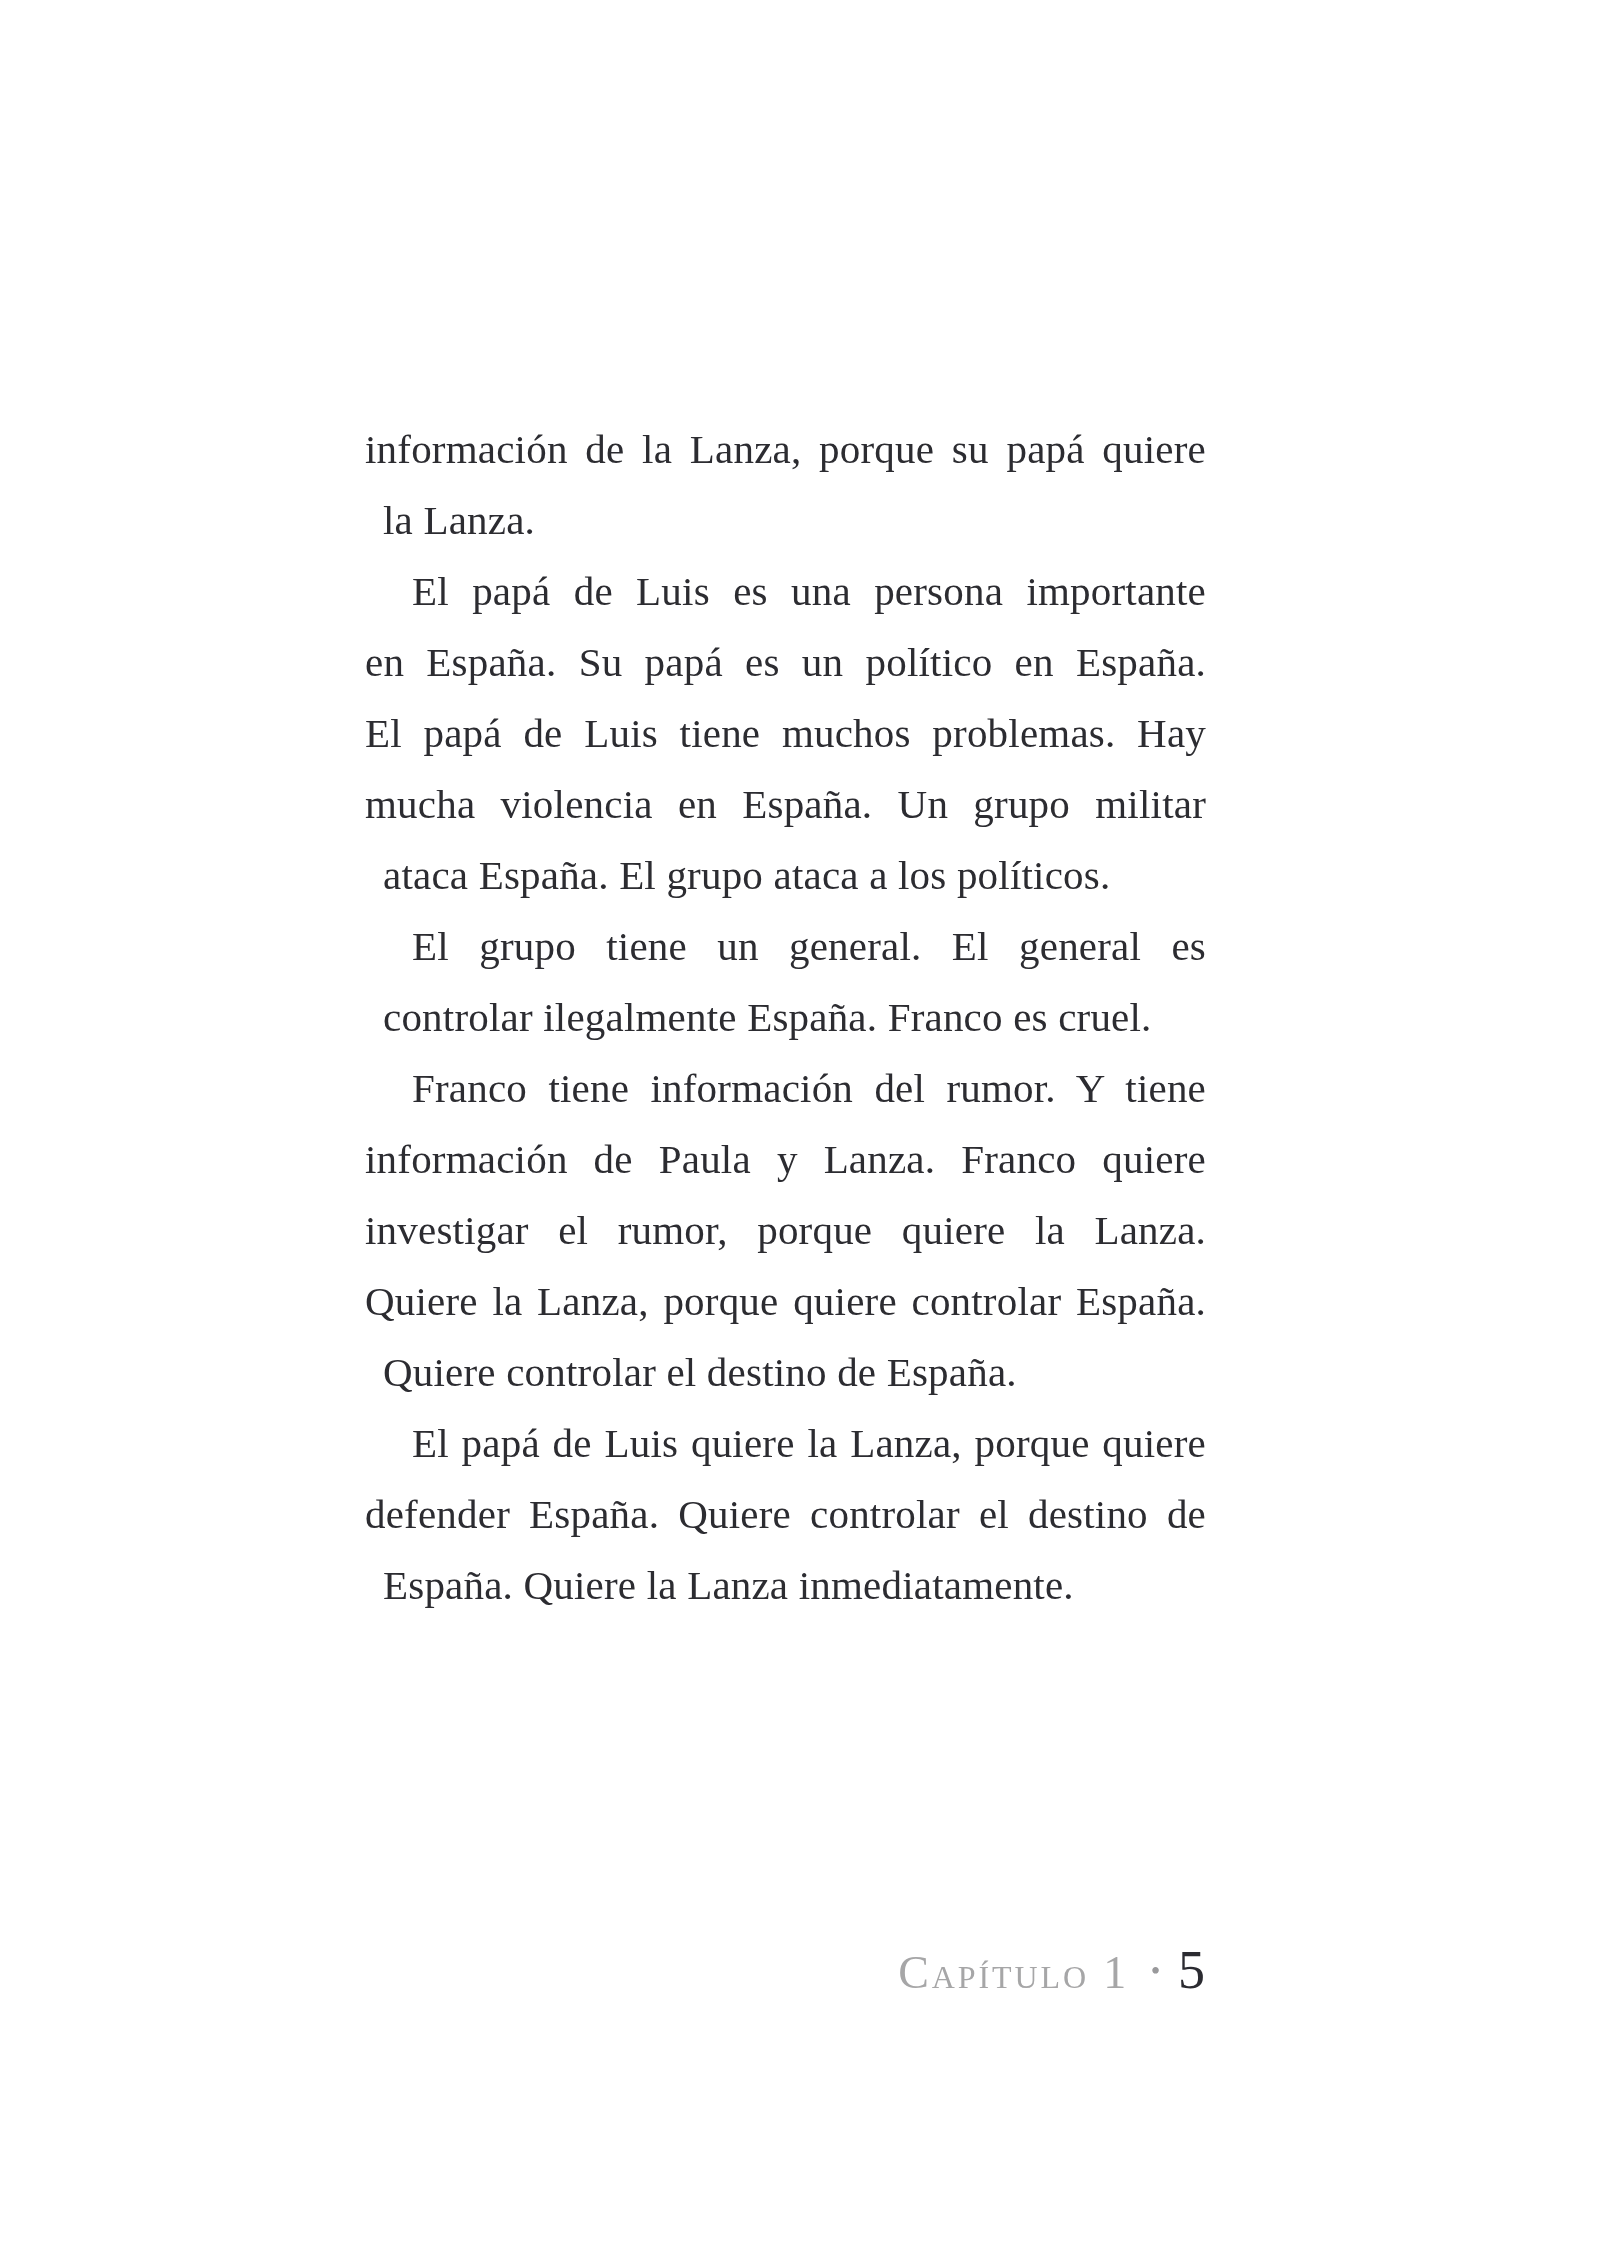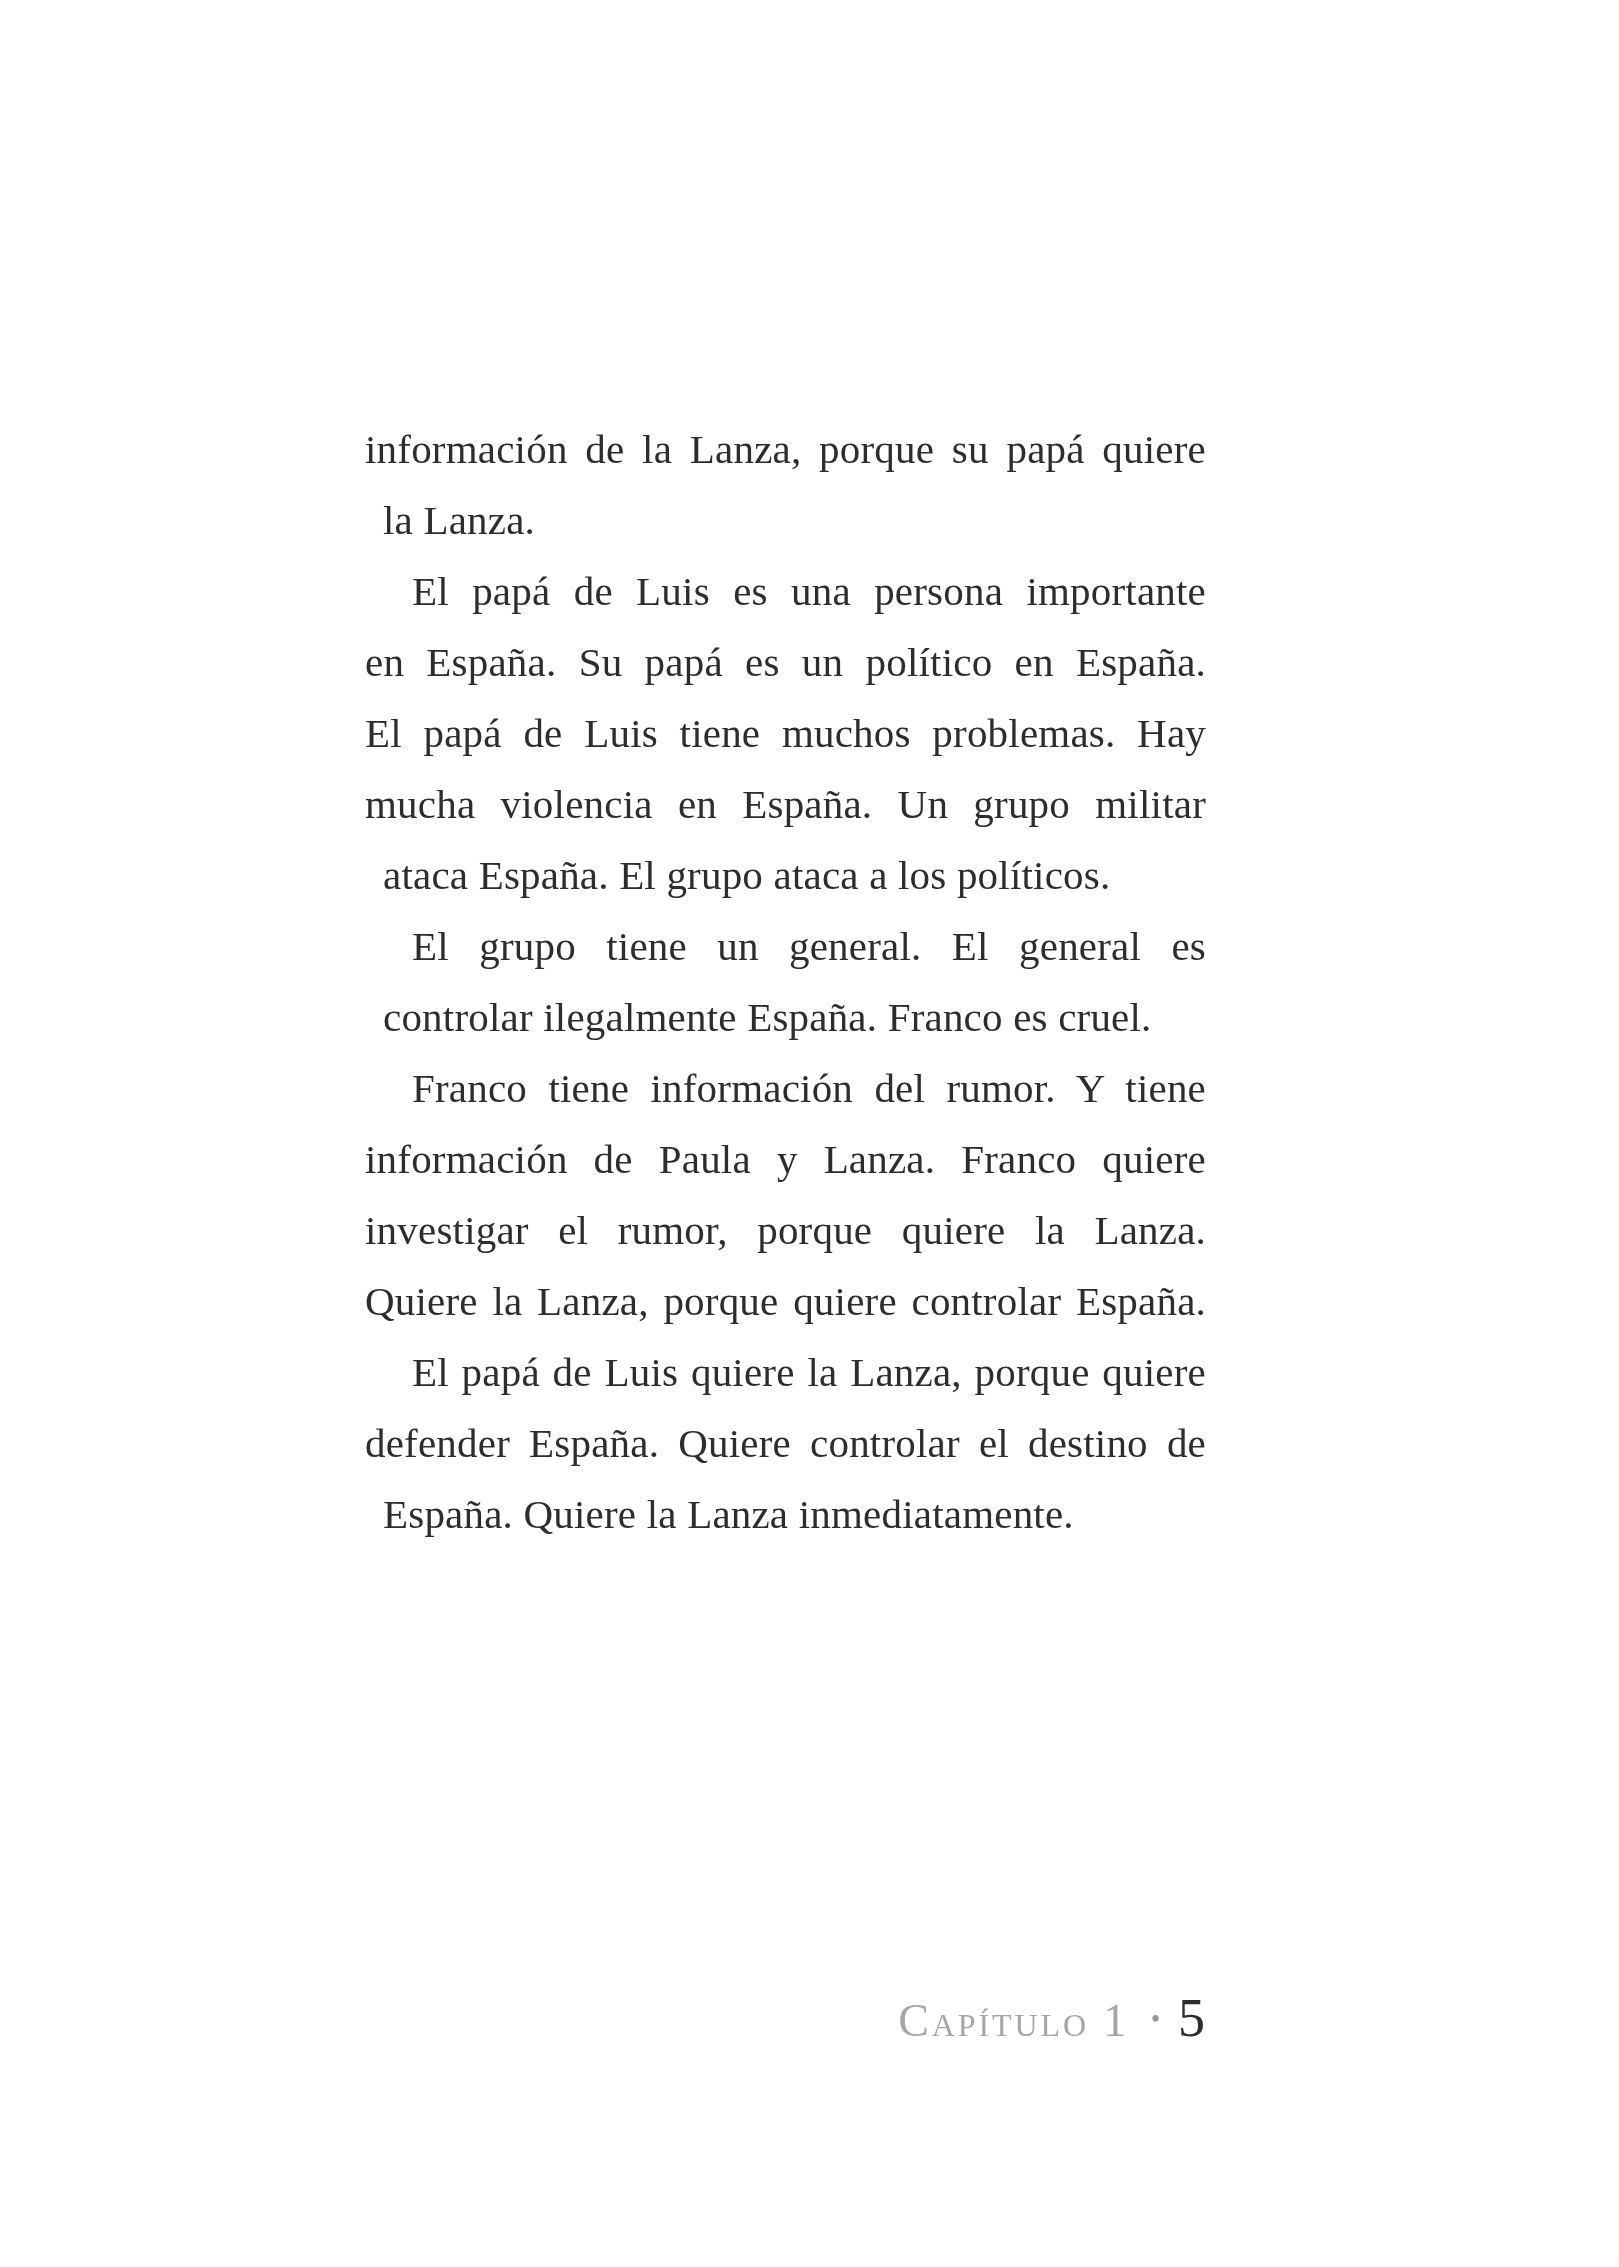--- a/index.html
+++ b/index.html
@@ -37,21 +37,21 @@
   }
   .line.para-end {
     text-align-last: left;
     margin-left: 18px;
   }
   .line.indent {
     text-indent: 47px;
   }
   .footer {
     position: absolute;
-    top: 1988px;
+    top: 1940px;
     right: 414px;
     white-space: nowrap;
     text-align: center;
     font-size: 55px;
     line-height: 59px;
   }
   .chapter-label {
     font-variant: small-caps;
     font-size: 46px;
     letter-spacing: 2.9px;
@@ -91,20 +91,21 @@
     <div>
       <div class="line indent">El grupo tiene un general. El general es</div>
       <div class="line para-end">controlar ilegalmente España. Franco es cruel.</div>
     </div>
 
     <div>
       <div class="line indent">Franco tiene información del rumor. Y tiene</div>
       <div class="line">información de Paula y Lanza. Franco quiere</div>
       <div class="line">investigar el rumor, porque quiere la Lanza.</div>
       <div class="line">Quiere la Lanza, porque quiere controlar España.</div>
+      <div class="line para-end">Quiere controlar el destino de España.</div>
     </div>
 
     <div>
       <div class="line indent">El papá de Luis quiere la Lanza, porque quiere</div>
       <div class="line">defender España. Quiere controlar el destino de</div>
       <div class="line para-end">España. Quiere la Lanza inmediatamente.</div>
     </div>
 
   </div>
 

